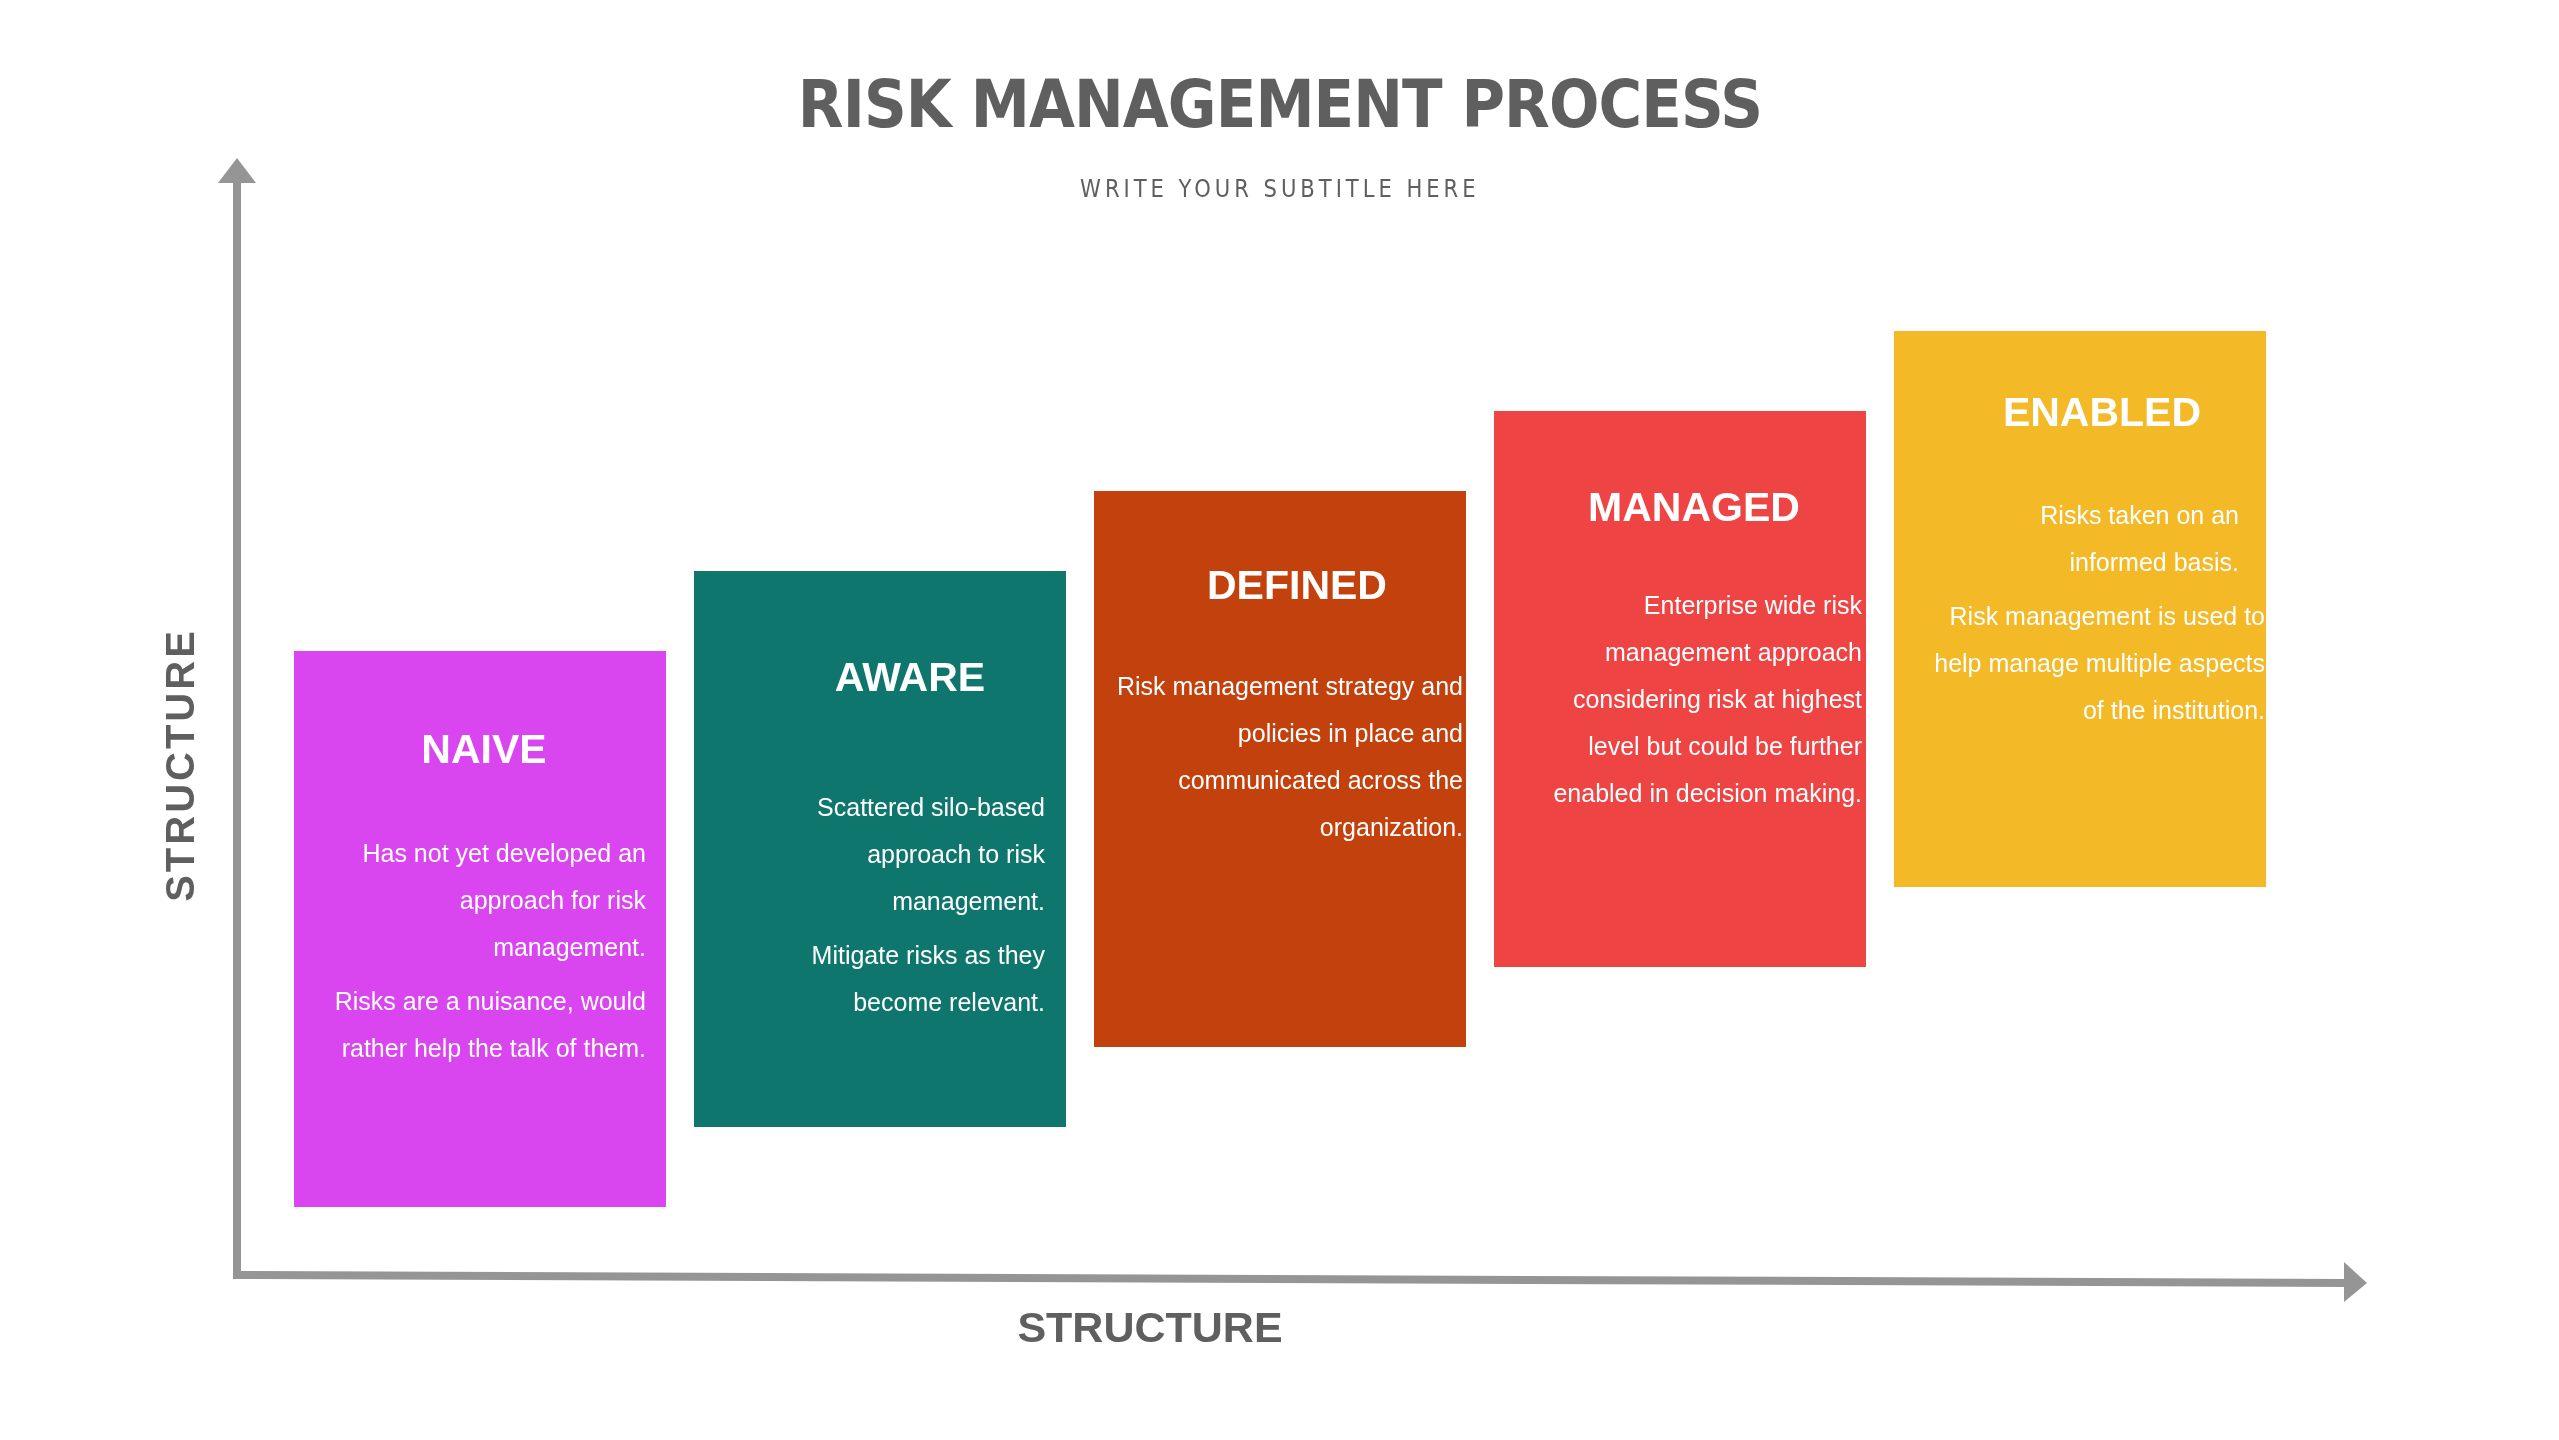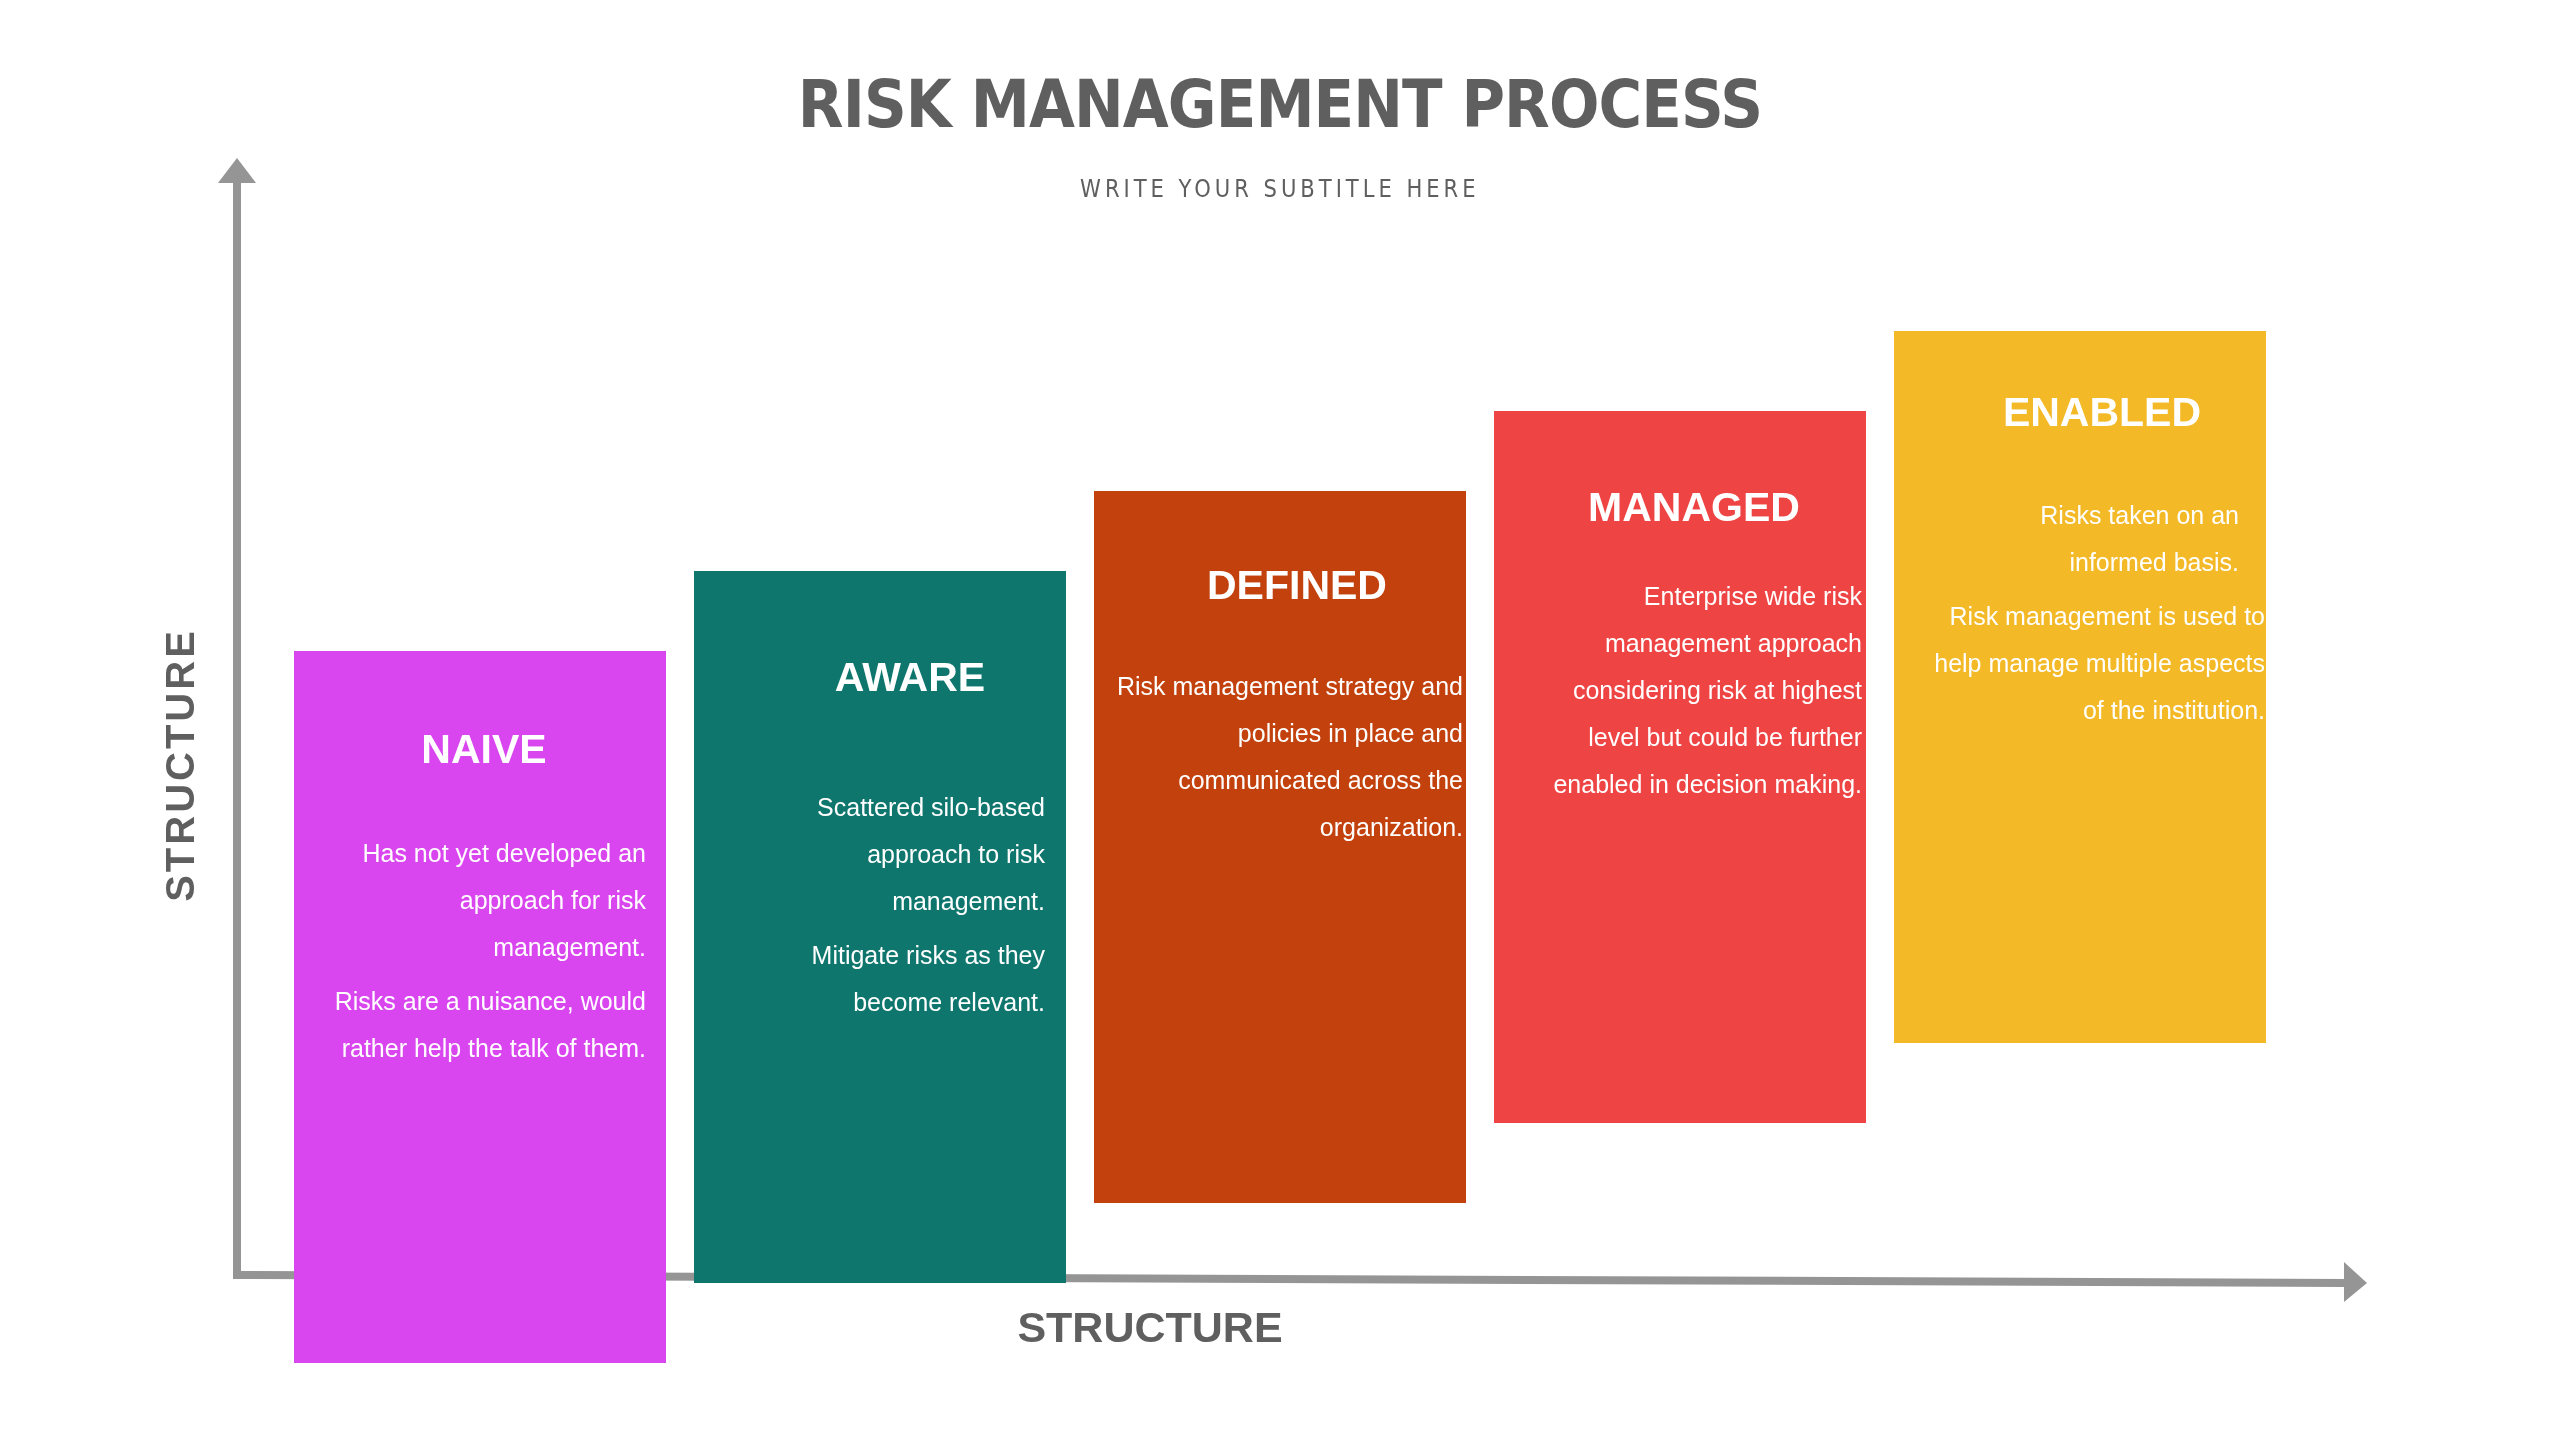--- a/index.html
+++ b/index.html
@@ -2,21 +2,21 @@
 <html><head>
 <meta charset="utf-8">
 <style>
   html, body { margin:0; padding:0; background:#ffffff; }
   body { width:2559px; height:1440px; position:relative; overflow:hidden; font-family:"Liberation Sans", sans-serif; }
   .title { position:absolute; left:0; width:2559px; top:66px; text-align:center; font-family:"DejaVu Sans", sans-serif; font-weight:bold; font-size:66px; color:#5f5f5f; letter-spacing:-1px; transform:scaleX(0.9); transform-origin:1284px 0; }
   .subtitle { position:absolute; left:0; width:2559px; top:175px; text-align:center; font-family:"DejaVu Sans", sans-serif; font-size:24px; color:#5f5f5f; letter-spacing:4.5px; transform:scaleX(0.88); transform-origin:1282px 0; }
   .axis { position:absolute; left:0; top:0; width:2559px; height:1440px; }
   .y-label { position:absolute; left:180px; top:765px; transform:translate(-50%,-50%) rotate(-90deg); font-weight:bold; font-size:40px; color:#5f5f5f; letter-spacing:3px; white-space:nowrap; }
   .x-label { position:absolute; left:1150px; top:1303px; transform:translateX(-50%); font-weight:bold; font-size:43px; color:#5f5f5f; white-space:nowrap; }
-  .box { position:absolute; width:372px; height:712px; color:#ffffff;text-decoration:underline; }
+  .box { position:absolute; width:372px; height:556px; color:#ffffff;text-decoration:underline; }
   .box .heading { position:absolute; left:0; width:372px; text-align:center; font-weight:bold; font-size:41px; line-height:48px; white-space:nowrap; }
   .box .body { position:absolute; left:0; width:372px; text-align:right; font-size:25px; line-height:47px; }
   .box .body p { margin:0 0 7px 0; }
 </style>
 </head>
 <body>
 
 <div class="title">RISK MANAGEMENT PROCESS</div>
 <div class="subtitle">WRITE YOUR SUBTITLE HERE</div>
 
@@ -53,21 +53,21 @@
 <div class="box" style="left:1094px; top:491px; background:#c2410c;">
   <div class="heading" style="top:70px; left:17px;">DEFINED</div>
   <div class="body" style="top:172px; left:9px;">
     <p style="padding:0 12px;">Risk management strategy and policies in place and communicated across the organization.</p>
   </div>
 </div>
 
 <div class="box" style="left:1494px; top:411px; background:#ef4444;">
   <div class="heading" style="top:72px; left:14px;">MANAGED</div>
   <div class="body" style="top:162px; left:12px;">
-    <p style="padding:0 16px;">Enterprise wide risk management  approach considering risk at highest level but could be further enabled in decision  making.</p>
+    <p style="padding:0 16px;margin-top:9px;">Enterprise wide risk management  approach considering risk at highest level but could be further enabled in decision  making.</p>
   </div>
 </div>
 
 <div class="box" style="left:1894px; top:331px; background:#F3B926;">
   <div class="heading" style="top:57px; left:22px;">ENABLED</div>
   <div class="body" style="top:161px; left:13px;">
     <p style="padding:0 40px;">Risks taken on an informed basis.</p>
     <p style="padding:0 14px;">Risk management is used to help manage multiple aspects of the institution.</p>
   </div>
 </div>

